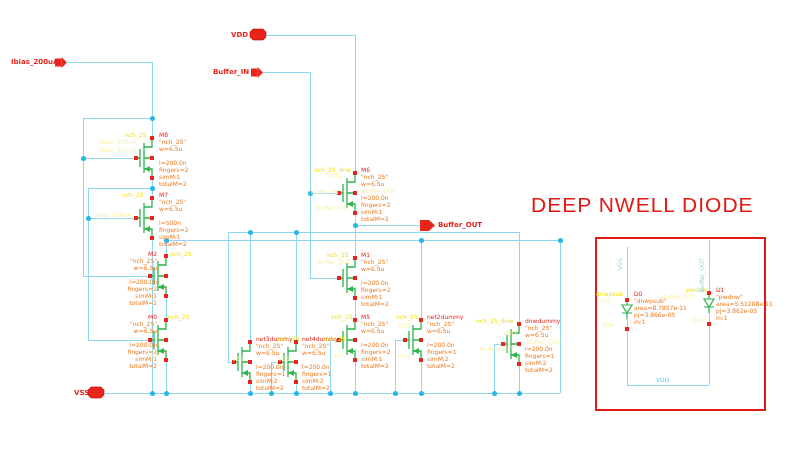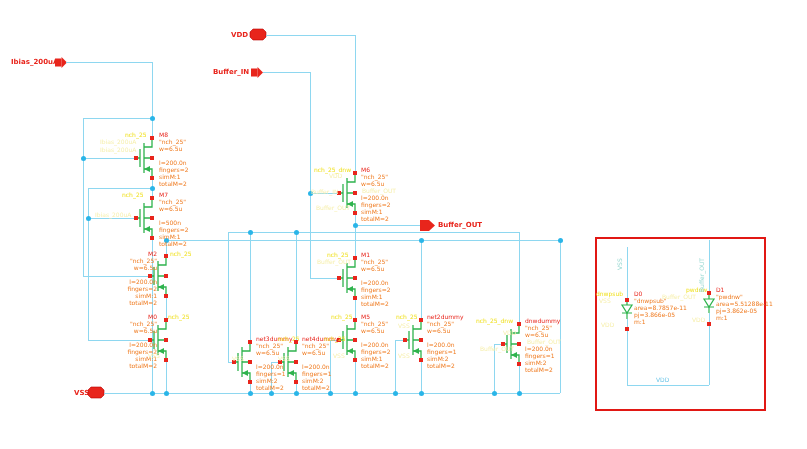--- a/index.html
+++ b/index.html
@@ -13,20 +13,21 @@
   .rot{writing-mode:vertical-rl;transform:rotate(180deg);}
   #title{position:absolute;left:531px;top:193px;font:400 21px "Liberation Sans",sans-serif;letter-spacing:1px;}
   #dbox{position:absolute;left:595px;top:237px;width:167px;height:170px;border:2.5px solid #e11814;}
   svg{position:absolute;overflow:visible;}
 </style>
 </head>
 <body>
 
 <div id="canvas">
 
+  <div id="title" style="color: rgb(225, 24, 20);">DEEP NWELL DIODE</div>
 
   <div id="dbox"></div>
 
   <div class="t7" style="left: 11px; top: 58px; color: rgb(232, 37, 28);">Ibias_200uA</div>
   <svg style="left:55px;top:57px;" width="12" height="11">
     <rect x="0" y="1.5" width="6.5" height="8" fill="#e8251c"></rect>
       <polygon points="6.5,0 12,5.5 6.5,11" fill="#e8251c"></polygon>
   </svg>
 
   <div class="t7" style="left: 231px; top: 31px; color: rgb(232, 37, 28);">VDD</div>

